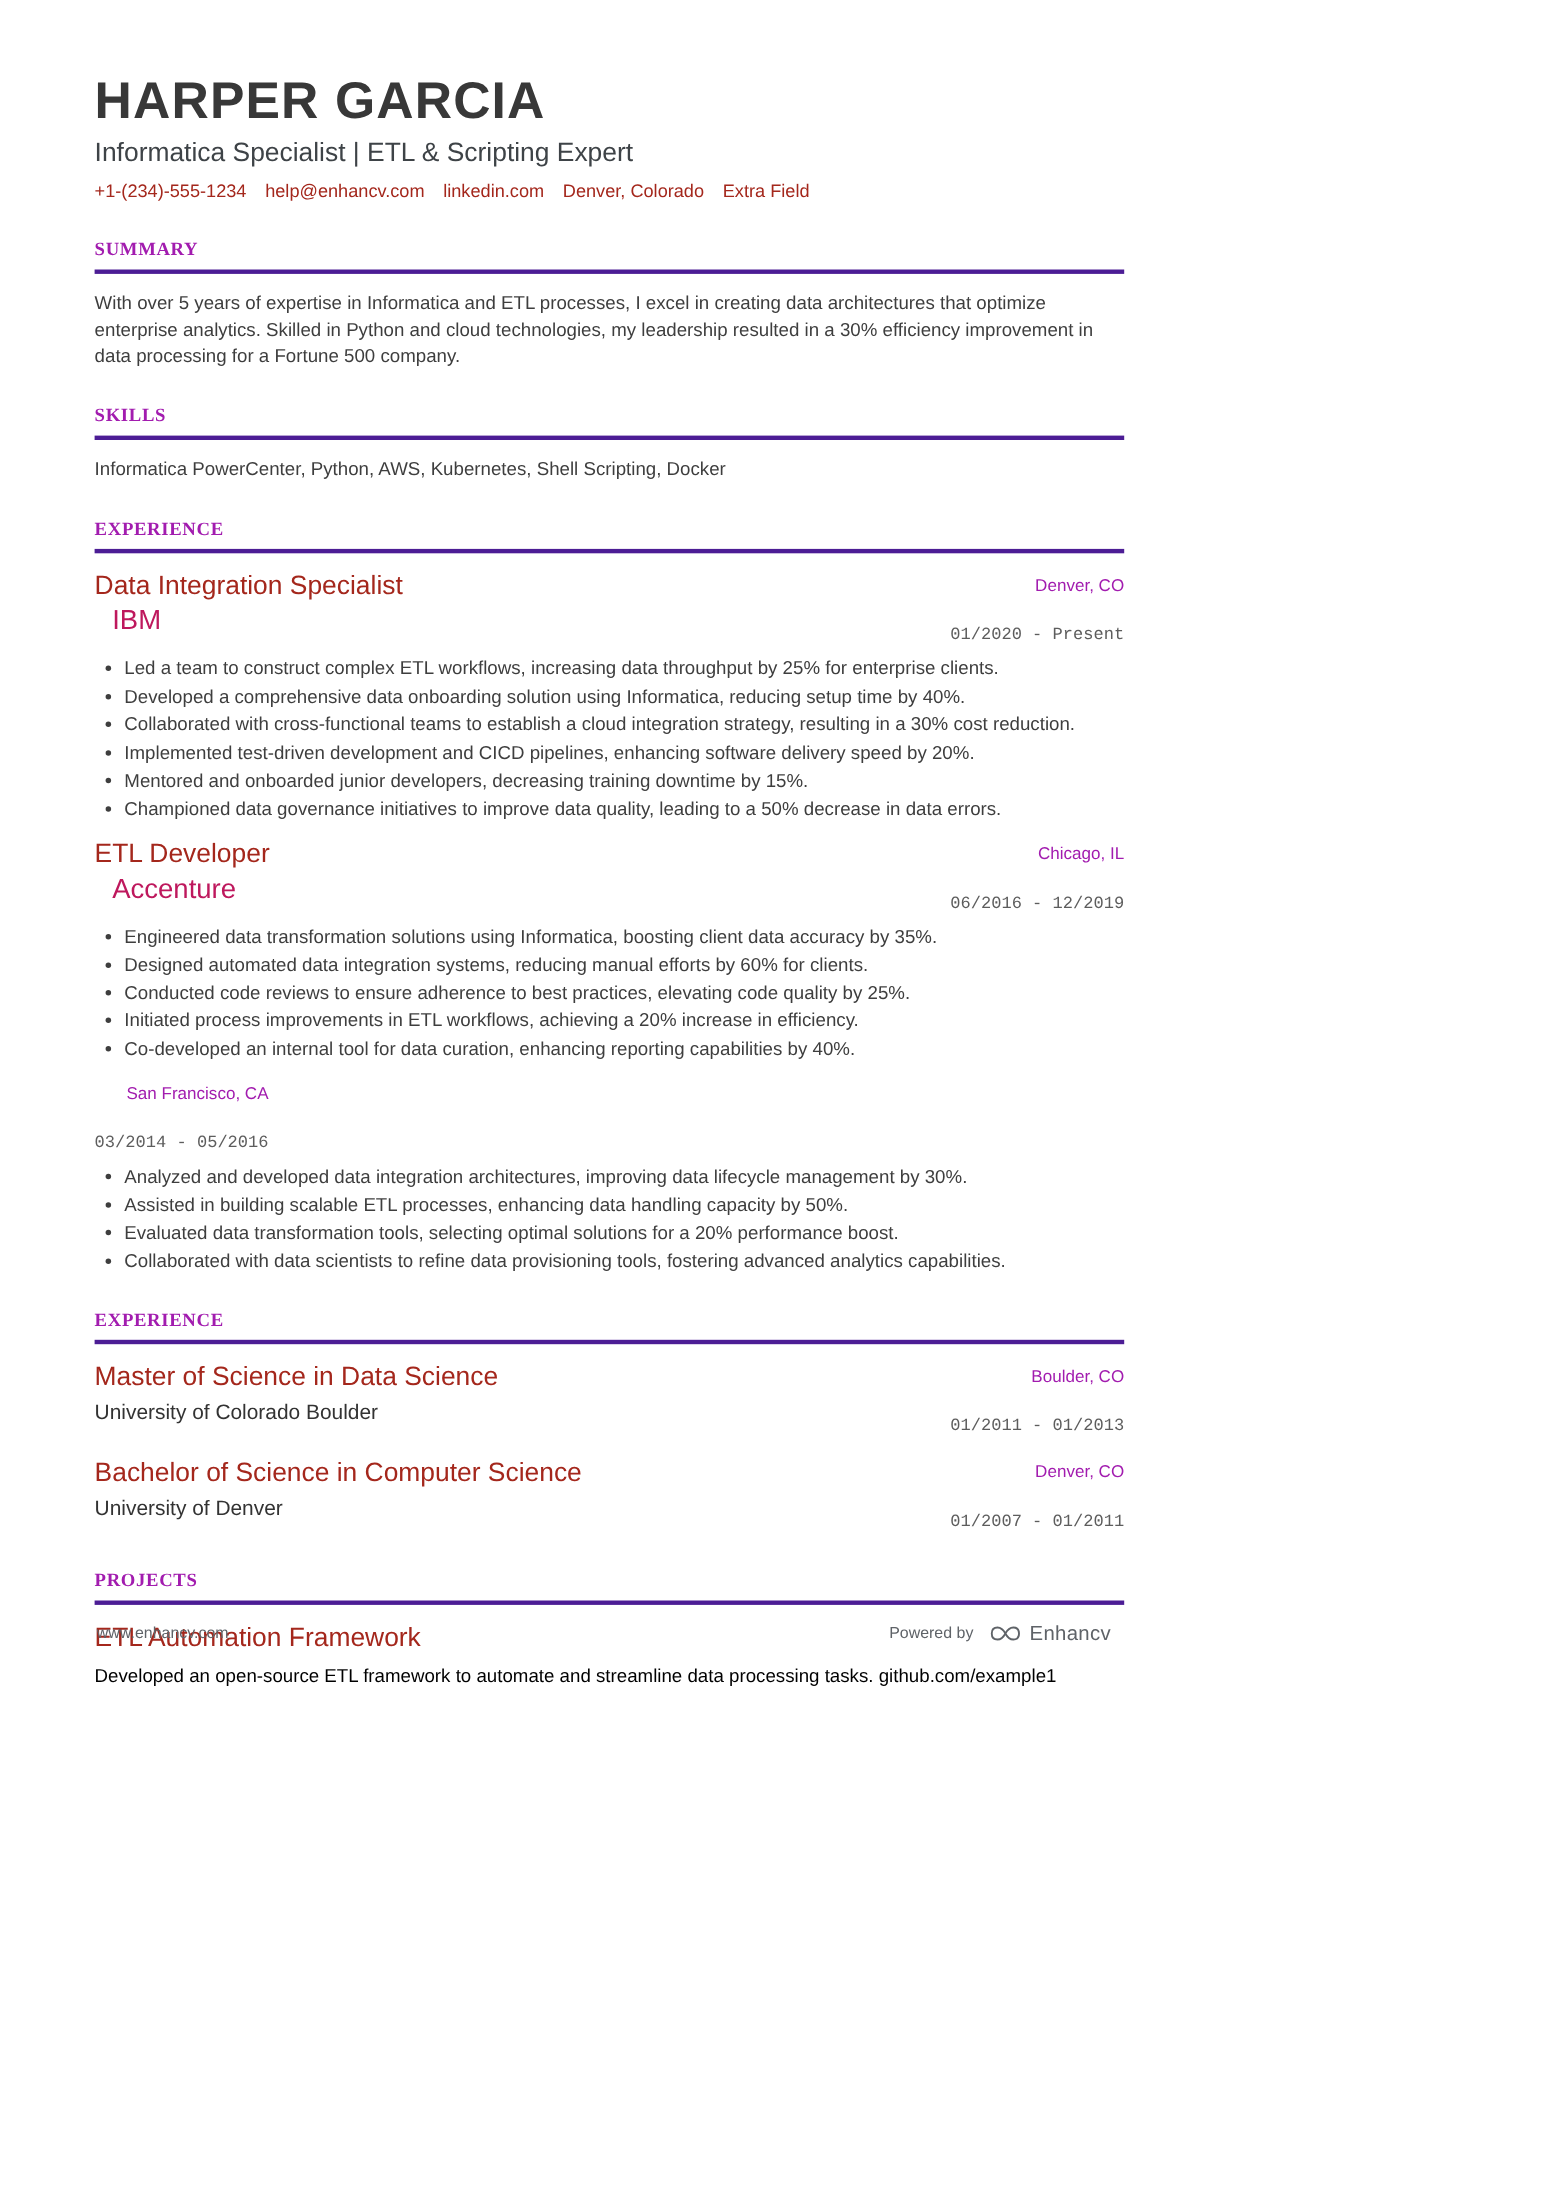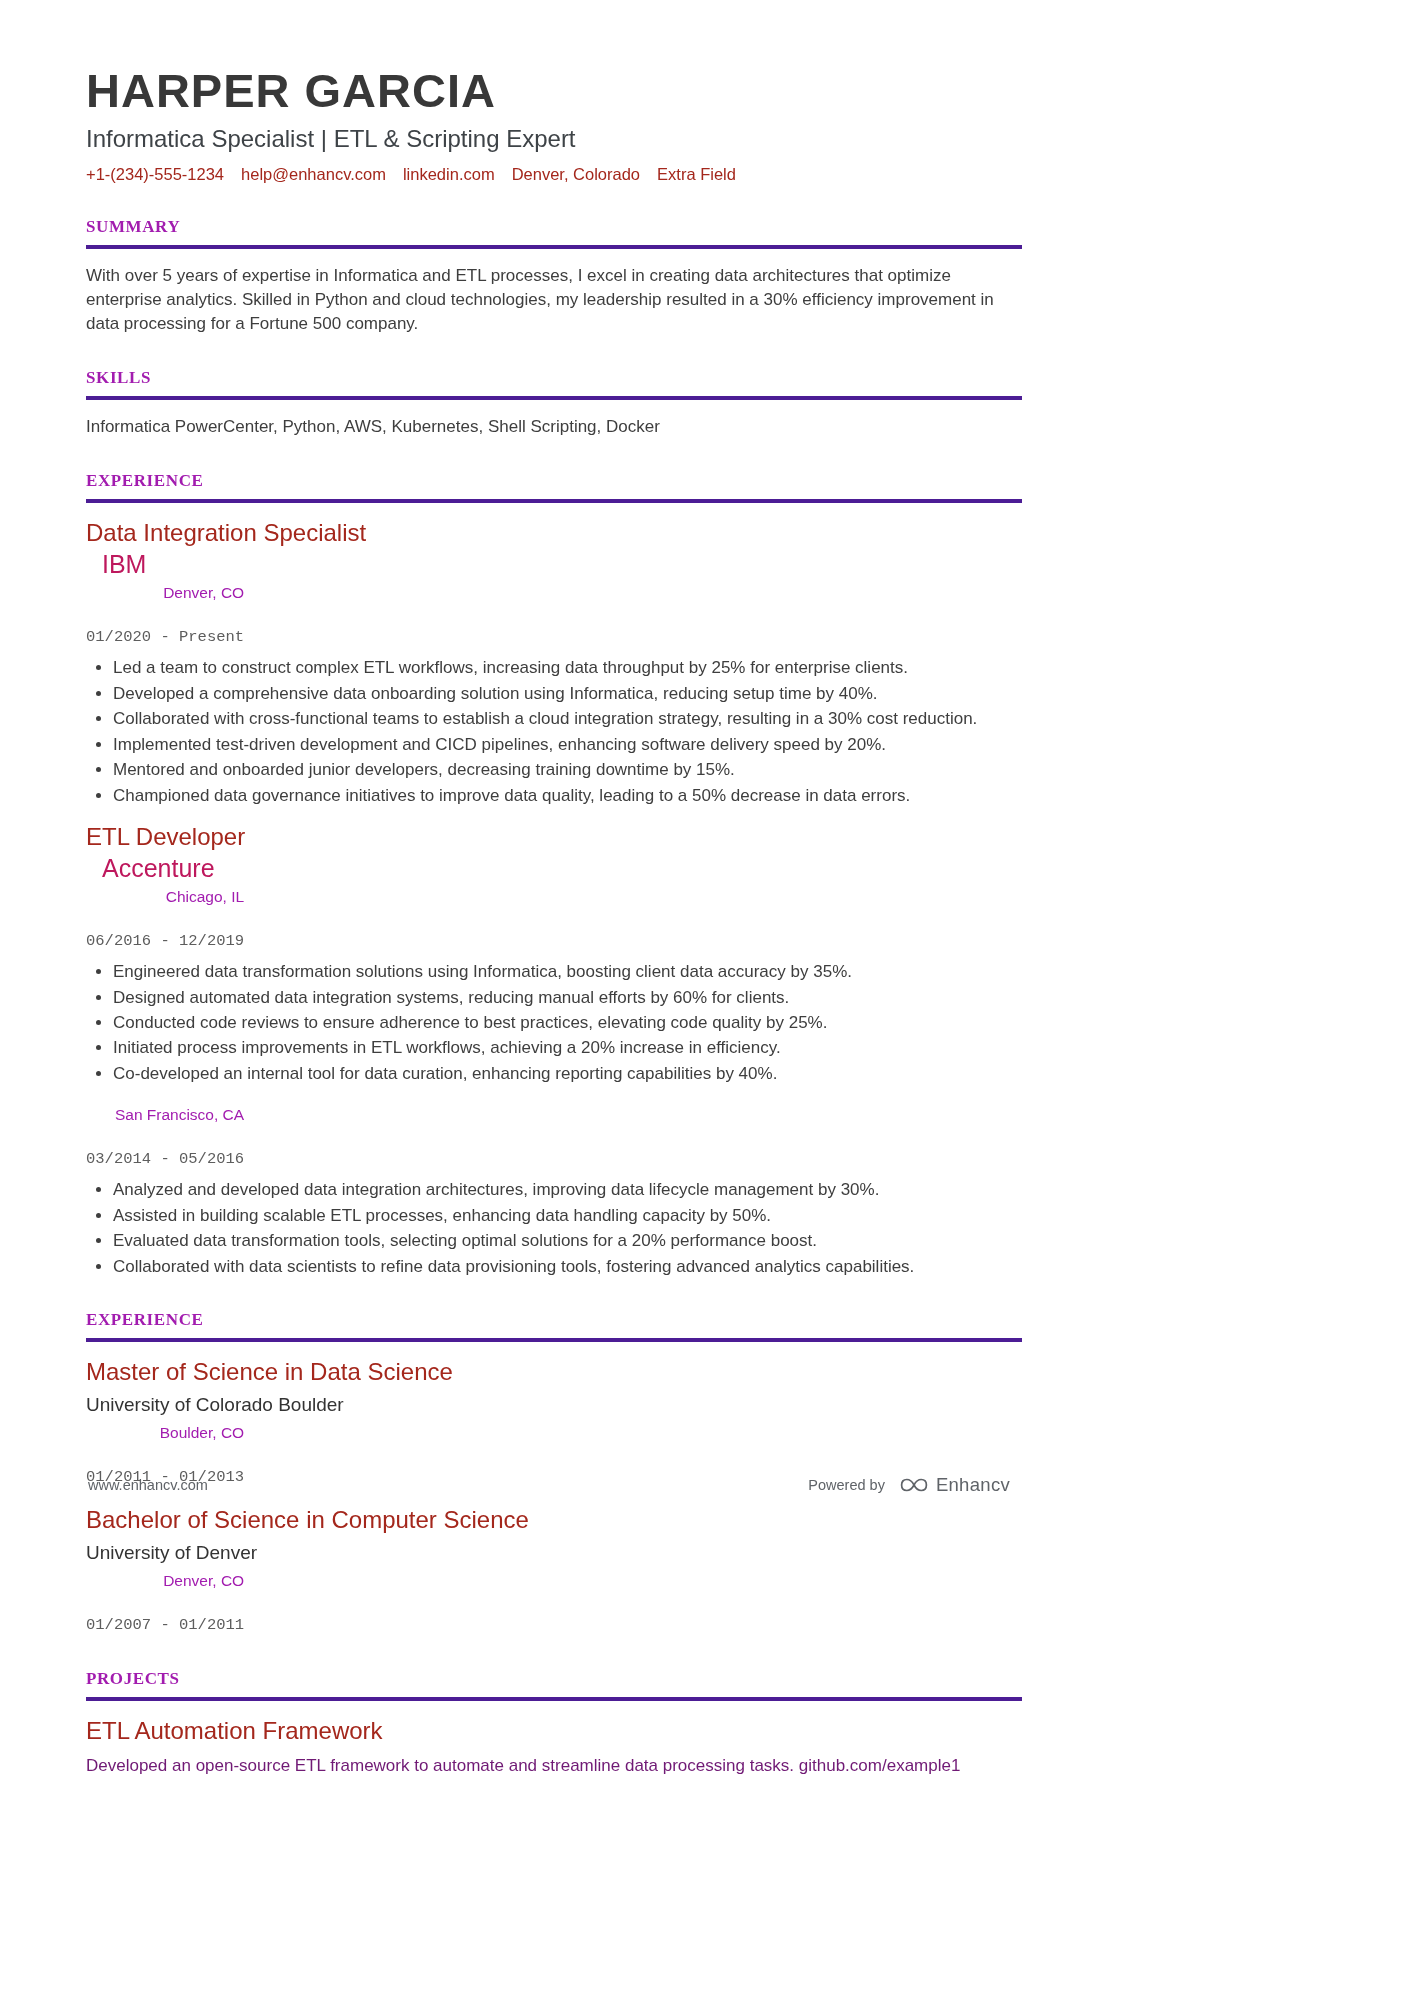--- a/index.html
+++ b/index.html
@@ -32,37 +32,37 @@
   section { margin-top: 32px; }
   .sec {
     font-size: 17px; font-weight: 700; color: #a21caf;
     letter-spacing: 0.6px; padding-bottom: 8px;
     border-bottom: 4px solid #4c1d95;
     font-family: Liberation Serif, serif;
   }
   .body { margin-top: 15px; font-size: 17px; line-height: 1.42; color: #3e3e3e; }
 
   .entry { margin-top: 15px; }
-  .entry-head { display: flex; justify-content: space-between; align-items: flex-start; flex-direction: column; }
+  .entry-head { display: flex; justify-content: space-between; align-items: flex-start; }
   .job-title { font-size: 24px; color: #a4271c; line-height: 30px; }
   .company { font-size: 25px; color: #be185d; line-height: 27px; margin-top: 3px; margin-left: 16px; }
   .meta { text-align: right; flex-shrink: 0; }
   .loc { font-size: 15.5px; color: #a21caf; line-height: 24px; margin-top: 3px; }
   .dates { font-size: 15.5px; color: #5d5d5d; line-height: 24px; margin-top: 20px; font-family: Liberation Mono, monospace; }
 
   .bullets { margin-top: 8px; padding-left: 27px; list-style: disc; }
   .bullets li { font-size: 17px; line-height: 1.32; margin-bottom: 3px; color: #3e3e3e; }
 
   .degree { font-size: 24px; color: #a4271c; line-height: 30px; }
   .school { font-size: 19px; color: #333333; line-height: 27px; margin-top: 4px; }
   .edu-entry { margin-top: 15px; }
   .edu-entry + .edu-entry { margin-top: 16px; }
 
   .proj-title { font-size: 24px; color: #a4271c; line-height: 30px; margin-top: 15px; }
-  .proj-desc { font-size: 17px; line-height: 1.42; margin-top: 8px; color: #701a75; }
+  .proj-desc { font-size: 17px; line-height: 1.42; margin-top: 8px; color: #000000; }
 
   .footer {
     position: absolute; left: 88px; top: 1474px; width: 922px;
     display: flex; justify-content: space-between; align-items: center;
     color: #5f6368;
   }
   .site { font-size: 14.5px; }
   .powered { display: flex; align-items: center; gap: 14px; font-size: 14.5px; }
   .logo { display: flex; align-items: center; gap: 7px; cursor: pointer; }
   .brand-text { font-size: 18.5px; color: #5f6368; letter-spacing: 0.3px; }

